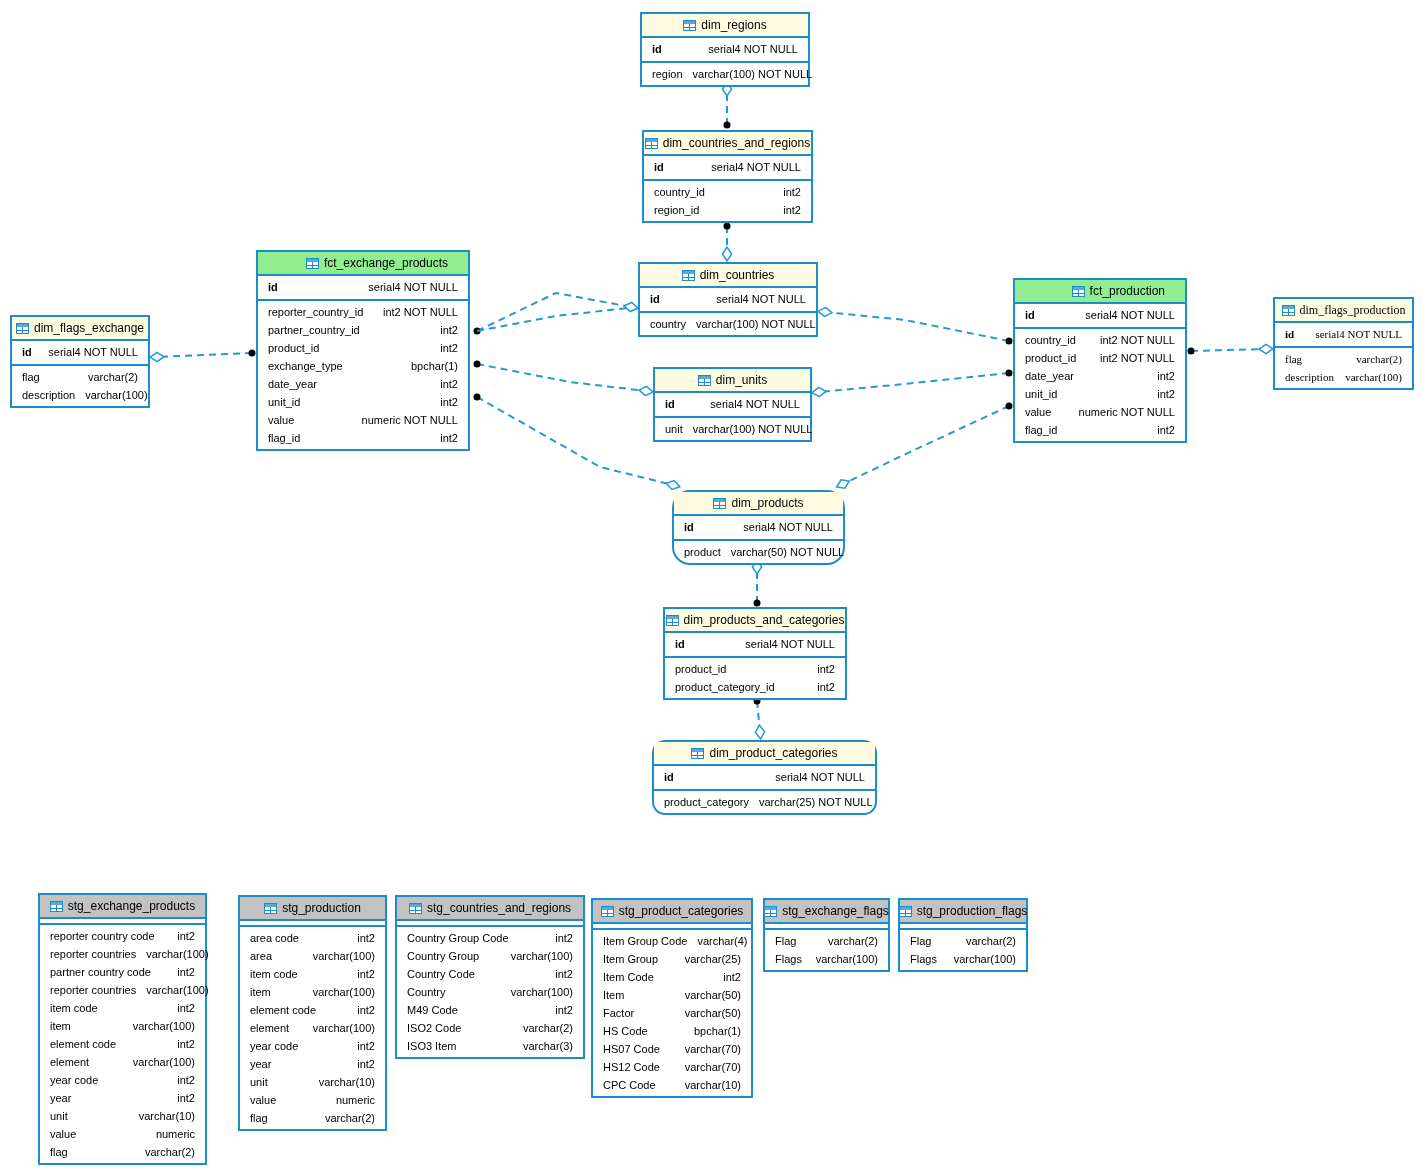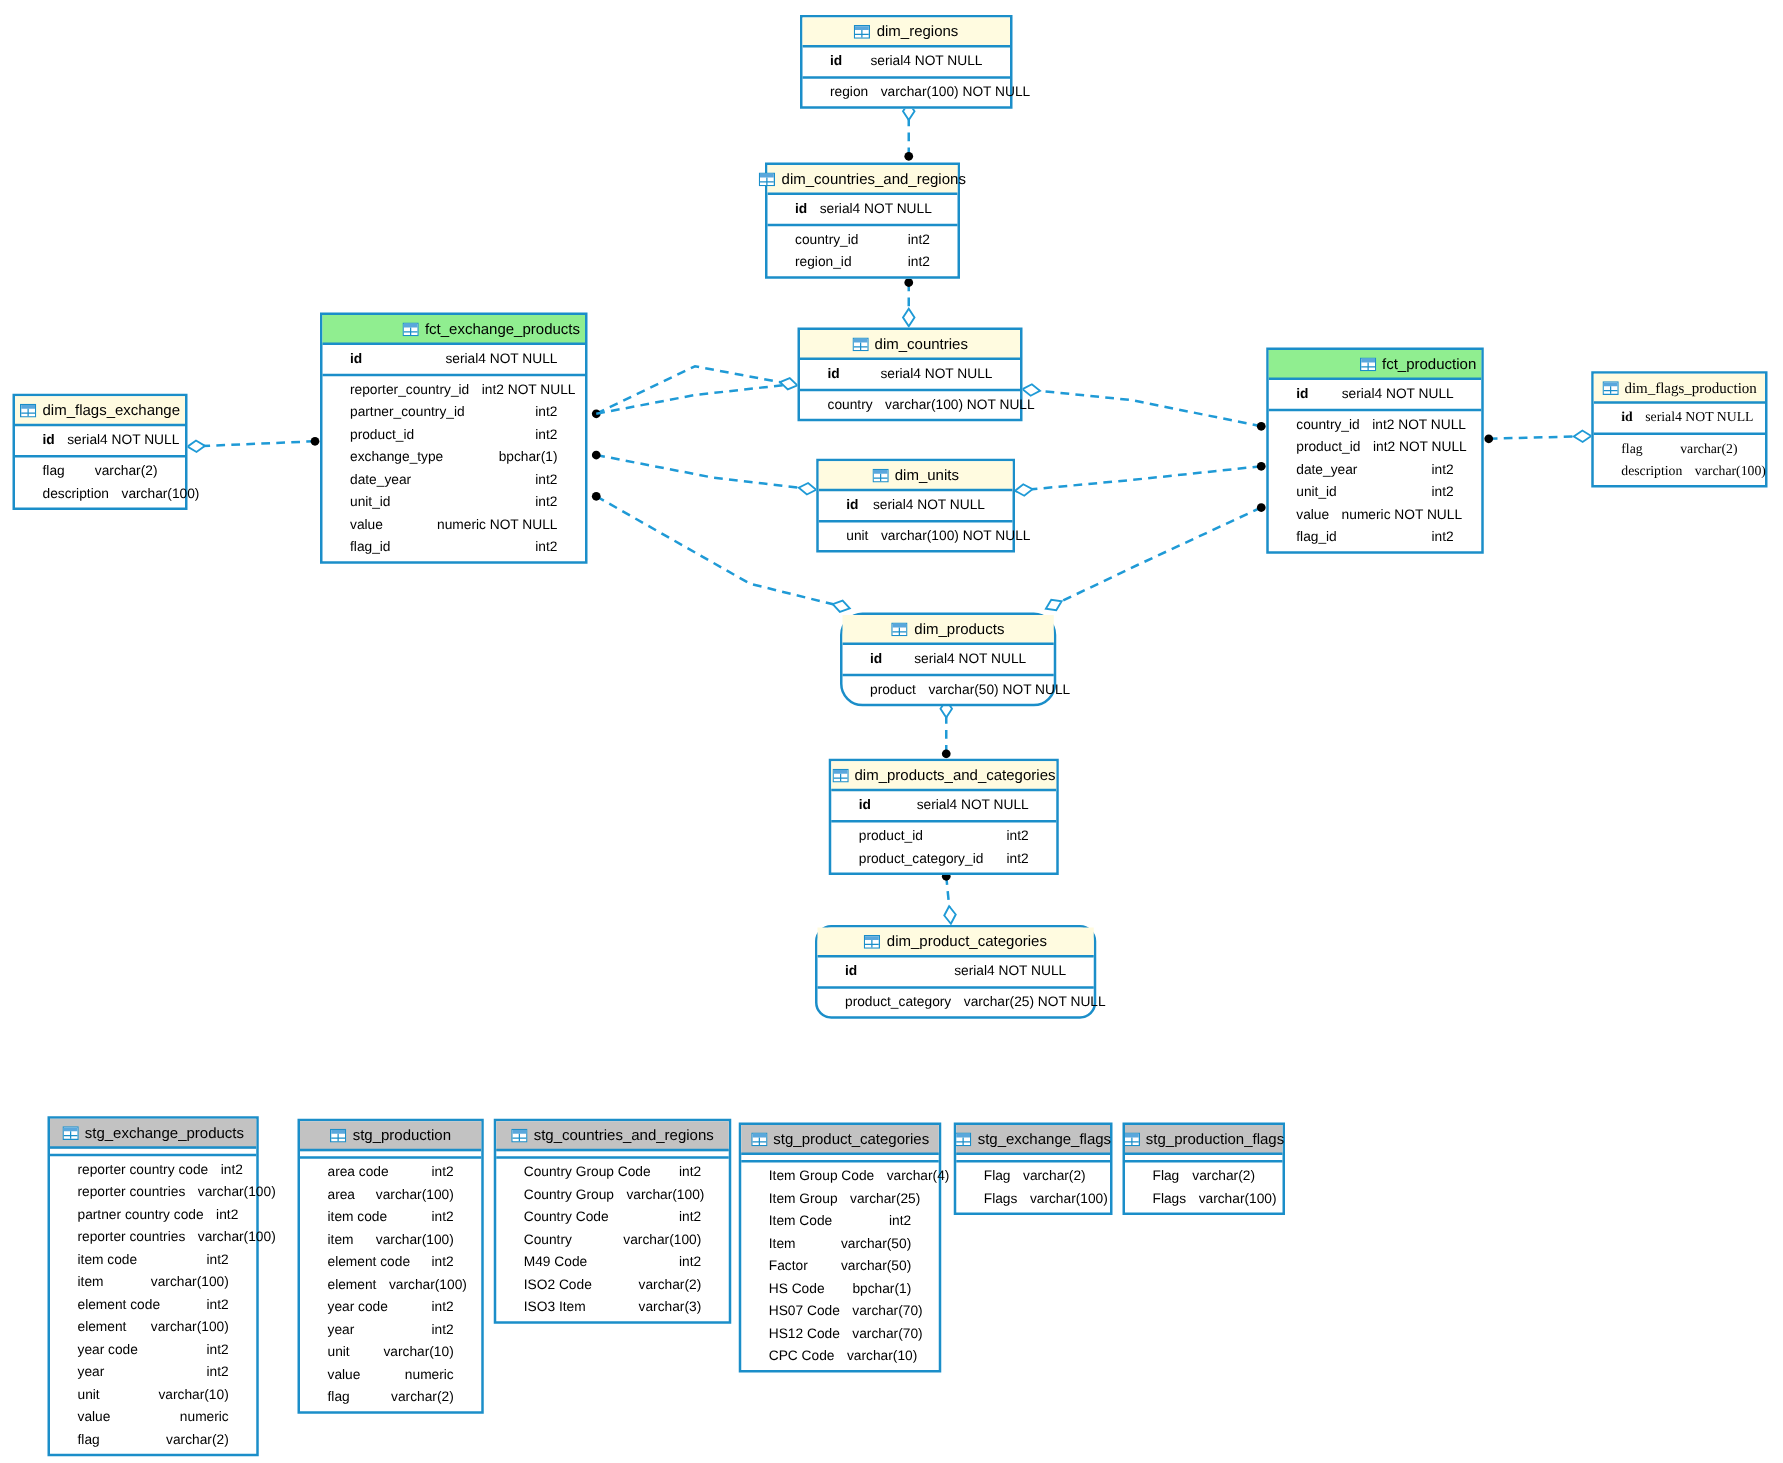--- a/index.html
+++ b/index.html
@@ -10,26 +10,26 @@
   }
   #edges { position:absolute; left:0; top:0; width:1426px; height:1170px; }
   #tables { position:absolute; left:0; top:0; width:100%; height:100%; pointer-events:none; }
   .tbl {
     position:absolute; box-sizing:border-box; background:#fff;
     border:2px solid var(--blue,#1b8ec9); font-size:11px; pointer-events:auto;
   }
   .hdr {
     height:22px; display:flex; align-items:center; justify-content:center;
     gap:5px; border-bottom:2px solid var(--blue,#1b8ec9); font-size:12px;
-    white-space:nowrap; padding:0 4px;
+    white-space:nowrap; padding:0 20px;
   }
   .tbl.dim .hdr { background:var(--dimbg,#fffbe0); }
   .tbl.fct .hdr { background:var(--fctbg,#90ee90);justify-content:flex-end; }
   .tbl.stg .hdr { background:var(--stgbg,#c2c2c2); }
-  .sec { padding:2px 16px; }
+  .sec { padding:2px 4px; }
   .sec.pk { border-bottom:2px solid var(--blue,#1b8ec9); }
   .row {
     display:flex; justify-content:space-between; gap:10px;
     padding:0 6px; line-height:18px; white-space:nowrap;
   }
   .sec.pk .row { line-height:19px; }
   .sec.pk .fname { font-weight:bold; }
   .ftype { text-align:right; }
   .icon { display:inline-flex; align-items:center; }
 </style>
@@ -95,21 +95,21 @@
             <span class="ftype">serial4 NOT NULL</span>
           </div>
         </div>
         <div class="sec">
           <div class="row">
             <span class="fname">region</span>
             <span class="ftype">varchar(100) NOT NULL</span>
           </div>
         </div>
       </div>
-      <div class="tbl dim" style="left: 612px; top: 130px; width: 156px;">
+      <div class="tbl dim" style="left: 642px; top: 130px; width: 171px;">
         <div class="hdr">
           <span class="icon">
             <svg width="13" height="11" viewBox="0 0 13 11" xmlns="http://www.w3.org/2000/svg">
               <rect x="0.5" y="0.5" width="12" height="10" fill="#ffffff" stroke="#1b8ec9"></rect>
               <rect x="1" y="1" width="11" height="3" fill="#5aa7dc"></rect>
               <line x1="6.5" y1="4" x2="6.5" y2="10" stroke="#1b8ec9"></line>
               <line x1="1" y1="7.5" x2="12" y2="7.5" stroke="#1b8ec9"></line>
             </svg>
           </span>
           <span>dim_countries_and_regions</span>

